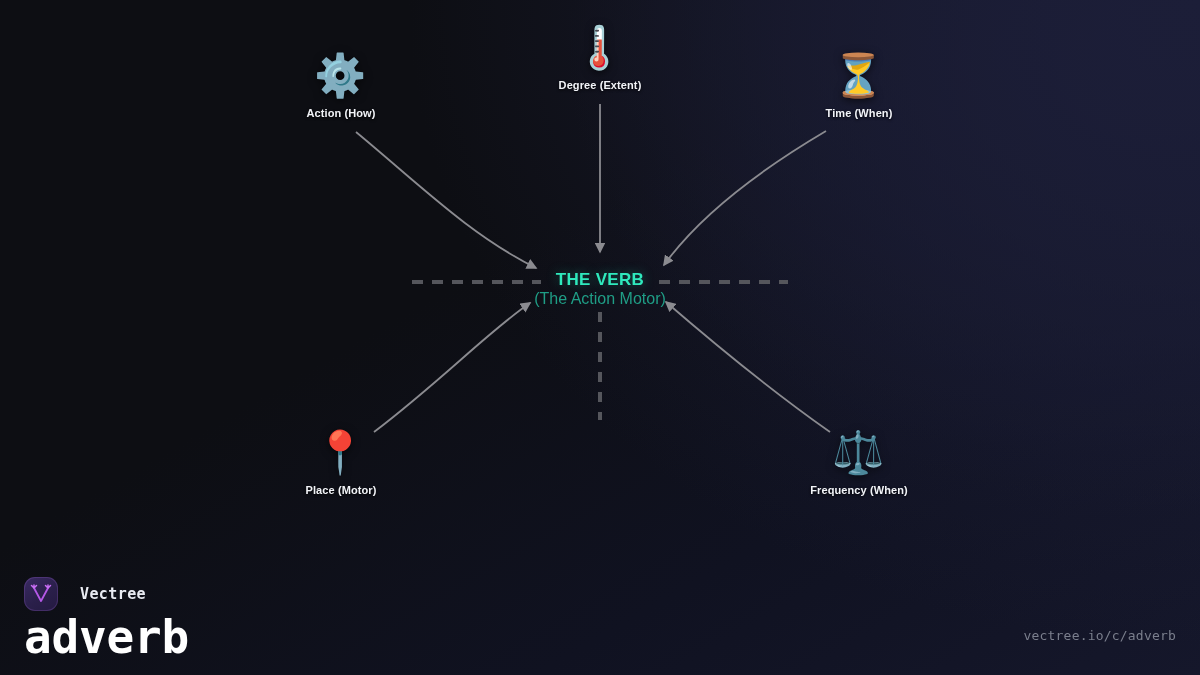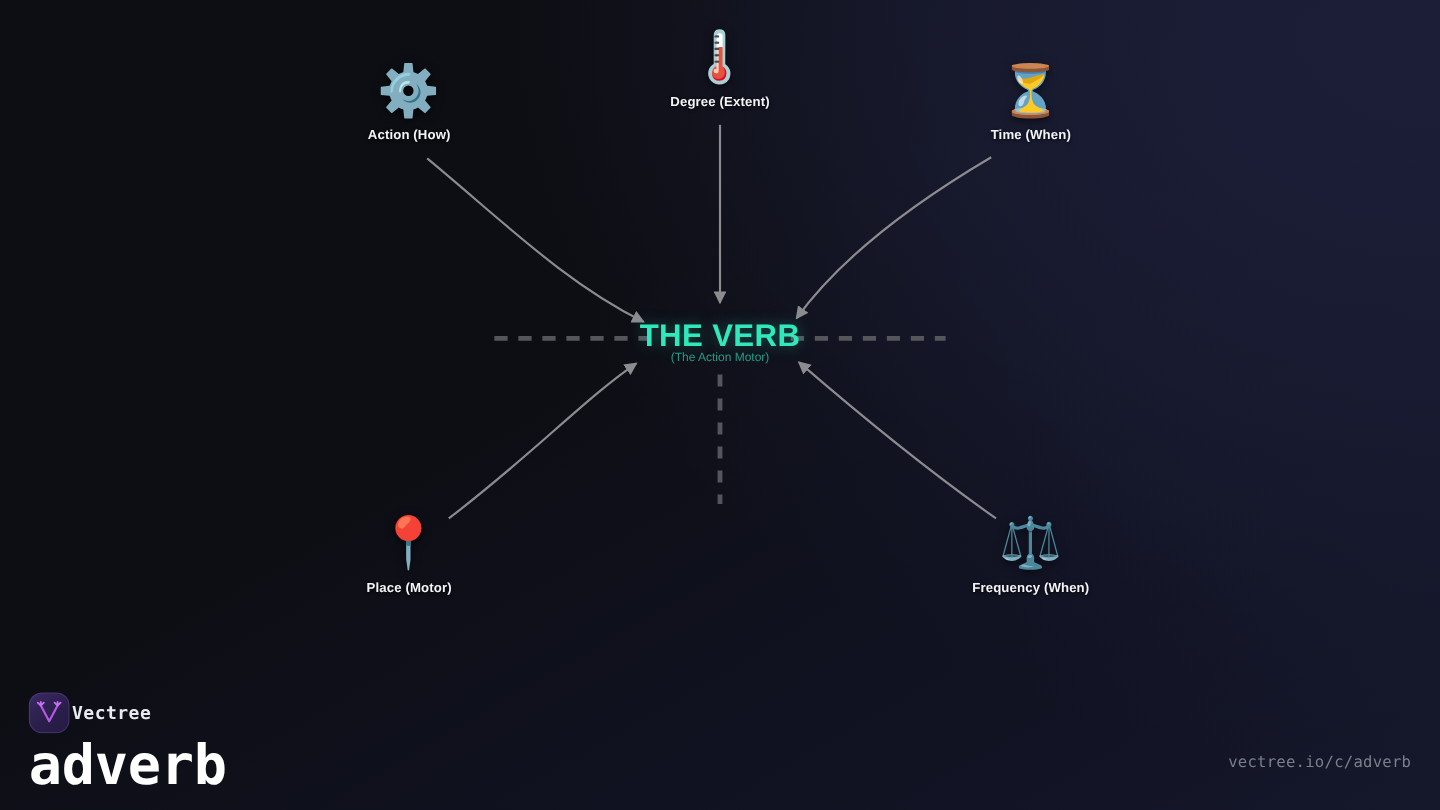--- a/index.html
+++ b/index.html
@@ -75,45 +75,45 @@
   #center-node {
     position: absolute;
     left: 600px;
     top: 268px;
     width: 300px;
     margin-left: -150px;
     text-align: center;
   }
   #center-title {
     display: block;
-    font-size: 26px;
+    font-size: 17px;
     font-weight: bold;
     color: #2fe9bd;
     letter-spacing: 0.3px;
     line-height: 23px;
     text-shadow: 0 0 12px rgba(47,233,189,0.35);
   }
   #center-subtitle {
     display: block;
     margin-top: 2px;
-    font-size: 10px;
+    font-size: 16px;
     color: #1f9e86;
     line-height: 12px;
   }
 
   
   #brand {
     position: absolute;
     left: 24px;
     bottom: 18px;
   }
   #brand-row {
     display: flex;
     align-items: center;
-    gap: 2px;
+    gap: 22px;
     text-align: center;
   }
   #brand-logo {
     width: 34px;
     height: 34px;
     border-radius: 11px;
     background: linear-gradient(145deg, #3a2a63 0%, #2a1f4a 55%, #241a41 100%);
     box-shadow: inset 0 0 0 1px rgba(168,110,224,0.22);
     display: flex;
     align-items: center;

